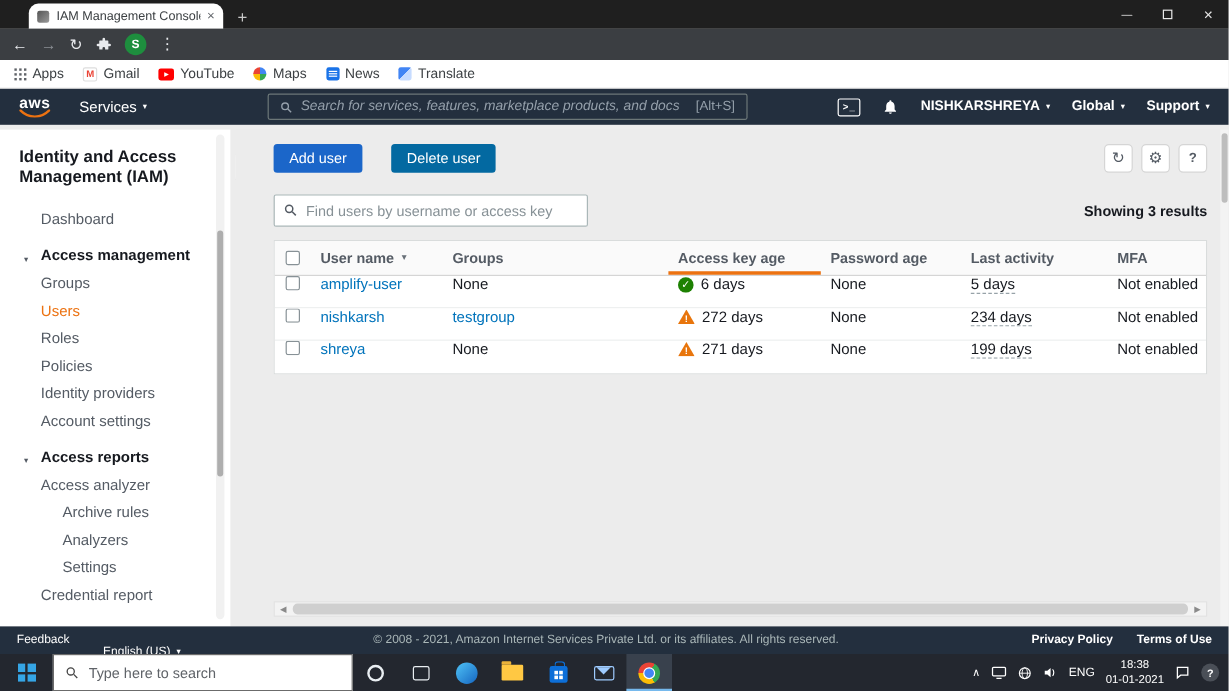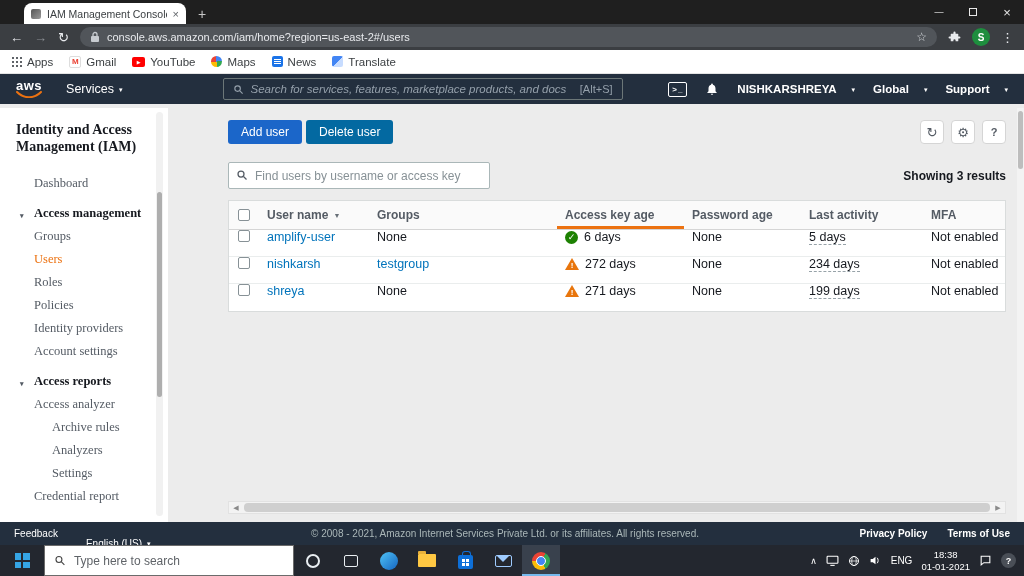--- a/index.html
+++ b/index.html
@@ -45,38 +45,38 @@
   .awsnav { position:absolute; top:74px; left:0; right:0; height:30px; background:#232f3e; display:flex; align-items:center; color:#fff; padding:0 16px; }
   .aws-logo { display:flex; flex-direction:column; align-items:center; margin-right:24px; }
   .aws-logo .txt { font-weight:bold; font-size:13px; line-height:11px; letter-spacing:.5px; }
   .services { font-size:12.5px; display:flex; align-items:center; gap:5px; margin-right:100px; }
   .caret-sm { font-size:7px; line-height:7px; }
   .aws-search { width:400px; height:22px; border:1px solid #6c7778; border-radius:2px; display:flex; align-items:center; padding:0 9px; gap:7px; color:#95a0ab; background:#232f3e; }
   .aws-search .ph { font-style:italic; font-size:11.5px; flex:1; white-space:nowrap; overflow:hidden; }
   .aws-search .shortcut { font-size:11px; }
   .aws-right { margin-left:auto; display:flex; align-items:center; gap:18px; font-size:11.5px; font-weight:bold; }
   .cloudshell { border:1px solid #fff; border-radius:2px; font-size:8px; padding:2px 3px; font-weight:bold; letter-spacing:1px; }
-  .menu-lbl { display:flex; align-items:center; gap:15px;text-align:center; }
-
-  
-  .sidebar { position:absolute; top:108px; left:0; width:168px; height:414px; background:#fff; overflow:hidden;font-family:Liberation Serif, serif; }
+  .menu-lbl { display:flex; align-items:center; gap:5px;text-align:center; }
+
+  
+  .sidebar { position:absolute; top:108px; left:0; width:192px; height:414px; background:#fff; overflow:hidden; }
   .side-title { padding:14px 16px 4px; font-size:14px; font-weight:bold; color:#16191f; line-height:1.2; width:180px; }
   .side-nav { position:absolute; top:64px; left:0; right:12px; font-size:12.5px; color:#545b64; }
   .nav-item { position:relative; padding:4px 8px 4px 34px; line-height:15px; white-space:nowrap; }
   .nav-item.section { color:#16191f; font-weight:bold; margin-top:7px; }
   .nav-item .caret { position:absolute; left:20px; top:7px; font-size:7px; color:#545b64; }
   .nav-item.lvl3 { padding-left:52px; }
   .nav-item.active { color:#ec7211; }
   .side-scroll { position:absolute; top:4px; right:5px; width:7px; height:404px; background:#f1f1f1; border-radius:4px; }
   .side-thumb { position:absolute; top:80px; left:1px; width:5px; height:205px; background:#aeaeae; border-radius:3px; }
   .collapse-tab { position:absolute; left:196px; top:128px; width:15px; height:22px; background:#fff; border:1px solid #d5d5d5; border-left:none; border-radius:0 4px 4px 0; display:flex; align-items:center; justify-content:center; font-size:7px; color:#879196; }
 
   
   .main { position:absolute; top:108px; left:196px; right:0; height:414px; background:#ececec; }
-  .actions-row { position:absolute; top:12px; left:32px; right:18px; display:flex; align-items:center; gap:4px; }
+  .actions-row { position:absolute; top:12px; left:32px; right:18px; display:flex; align-items:center; gap:24px; }
   .btn { border:none; border-radius:3px; font-size:12px; color:#fff; padding:5px 13px; font-family:inherit; }
   .btn.primary { background:#1b66c9; }
   .btn.danger { background:#0369a1; }
   .tool-icons { margin-left:auto; display:flex; gap:7px; }
   .tool-btn { width:24px; height:24px; background:#fff; border:1px solid #d5d5d5; border-radius:4px; display:flex; align-items:center; justify-content:center; color:#545b64; font-size:13px; }
   .tool-btn.q { font-size:11px; font-weight:bold; }
 
   .search-row { position:absolute; top:54px; left:32px; right:18px; display:flex; align-items:center; }
   .find-wrap { position:relative; width:262px; }
   .find-wrap svg { position:absolute; left:8px; top:7px; }
@@ -165,28 +165,20 @@
           <span class="max-sq"></span>
         </span>
       <span class="winbtn" style="font-size:13px">×</span>
     </div>
   </div>
 
   <div class="toolbar">
     <span class="nav-ico">←</span>
     <span class="nav-ico dim">→</span>
     <span class="nav-ico">↻</span>
-    <div class="omnibox">
-      <svg width="10" height="12" viewBox="0 0 10 12">
-          <rect x="1" y="5" width="8" height="6" rx="1" fill="#c7cbd0"></rect>
-          <path d="M3 5V3.5a2 2 0 0 1 4 0V5" stroke="#c7cbd0" fill="none" stroke-width="1.3"></path>
-        </svg>
-      <span class="url">console.aws.amazon.com/iam/home?region=us-east-2#/users</span>
-      <span class="star">☆</span>
-    </div>
     <svg width="13" height="13" viewBox="0 0 24 24">
         <path d="M10 3a2 2 0 0 1 4 0v2h4a1 1 0 0 1 1 1v4h2a2 2 0 1 1 0 4h-2v4a1 1 0 0 1-1 1h-4v-2a2 2 0 1 0-4 0v2H6a1 1 0 0 1-1-1v-4H3a2 2 0 1 1 0-4h2V6a1 1 0 0 1 1-1h4V3z" fill="#e8eaed"></path>
       </svg>
     <span class="avatar">S</span>
     <span class="dots">⋮</span>
   </div>
 
   <div class="bookmarks">
     <div class="bm">
         <span class="apps-grid"></span>

